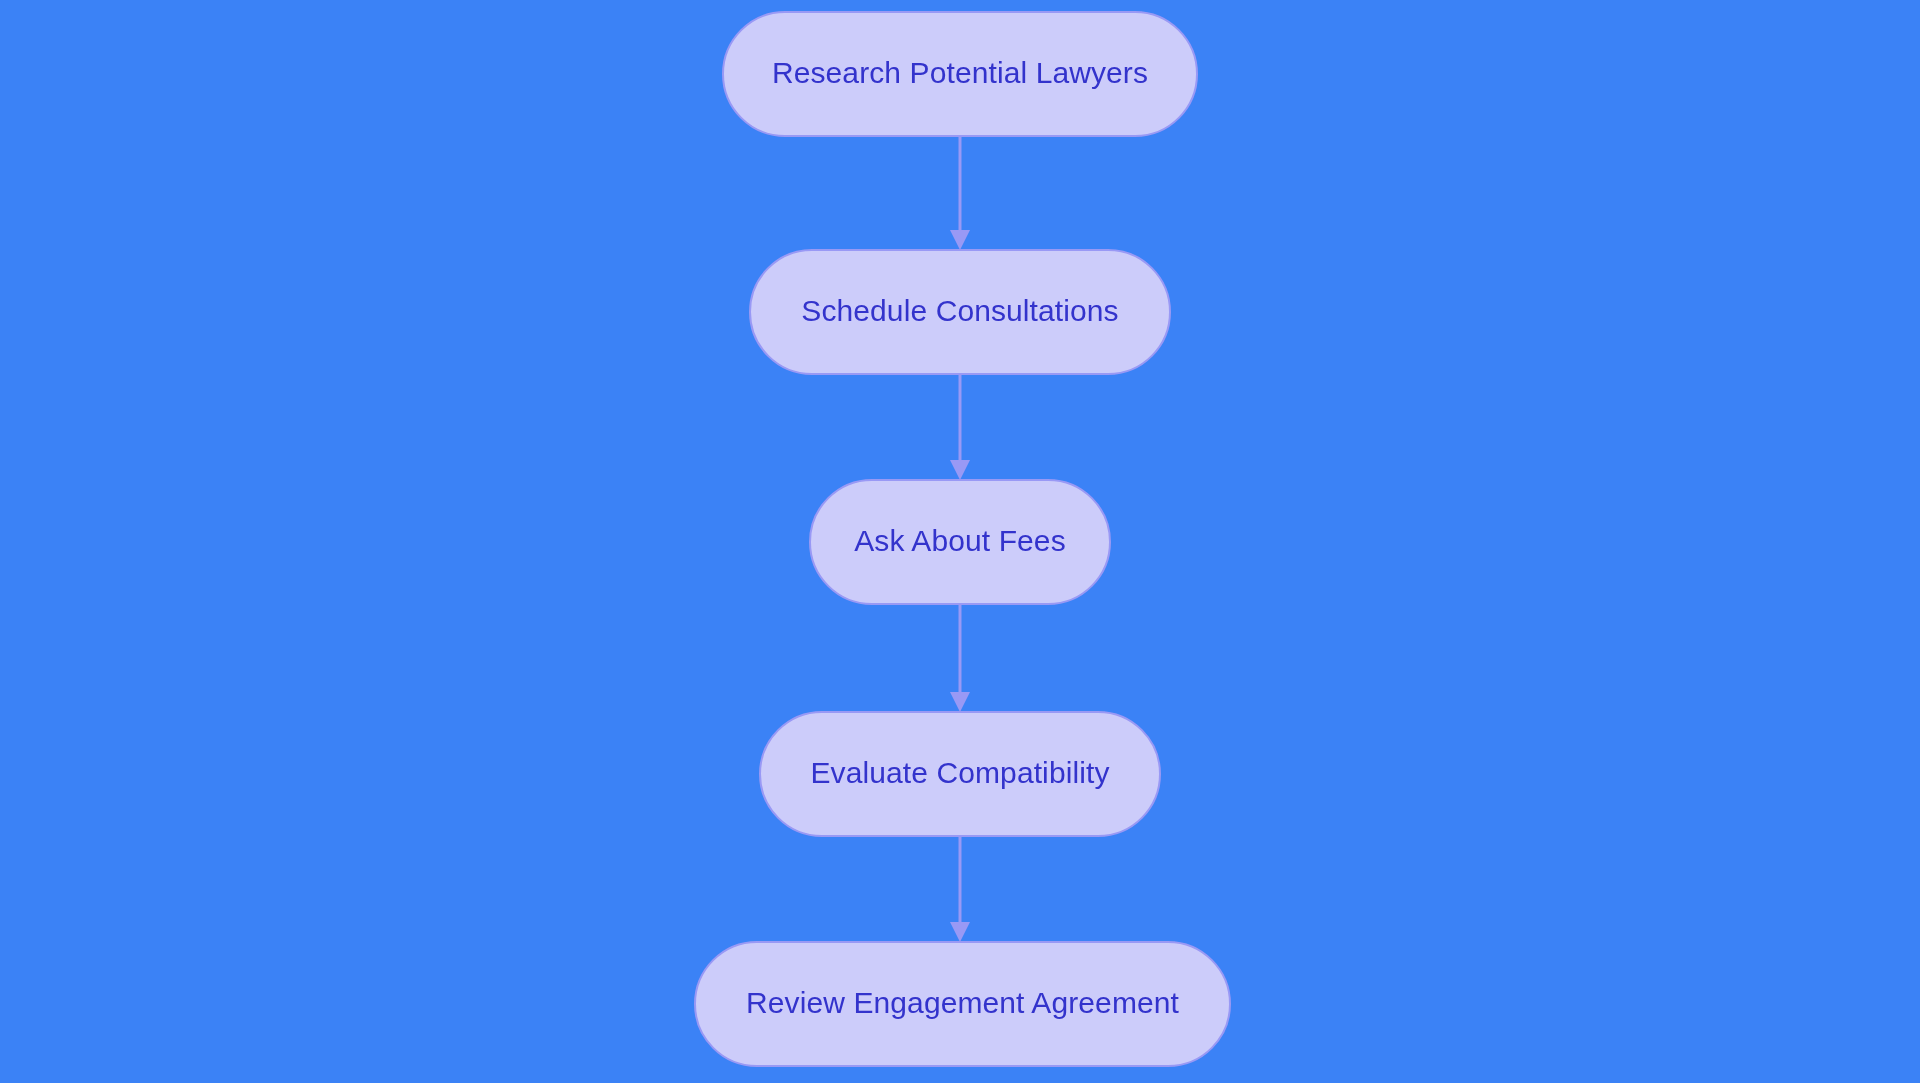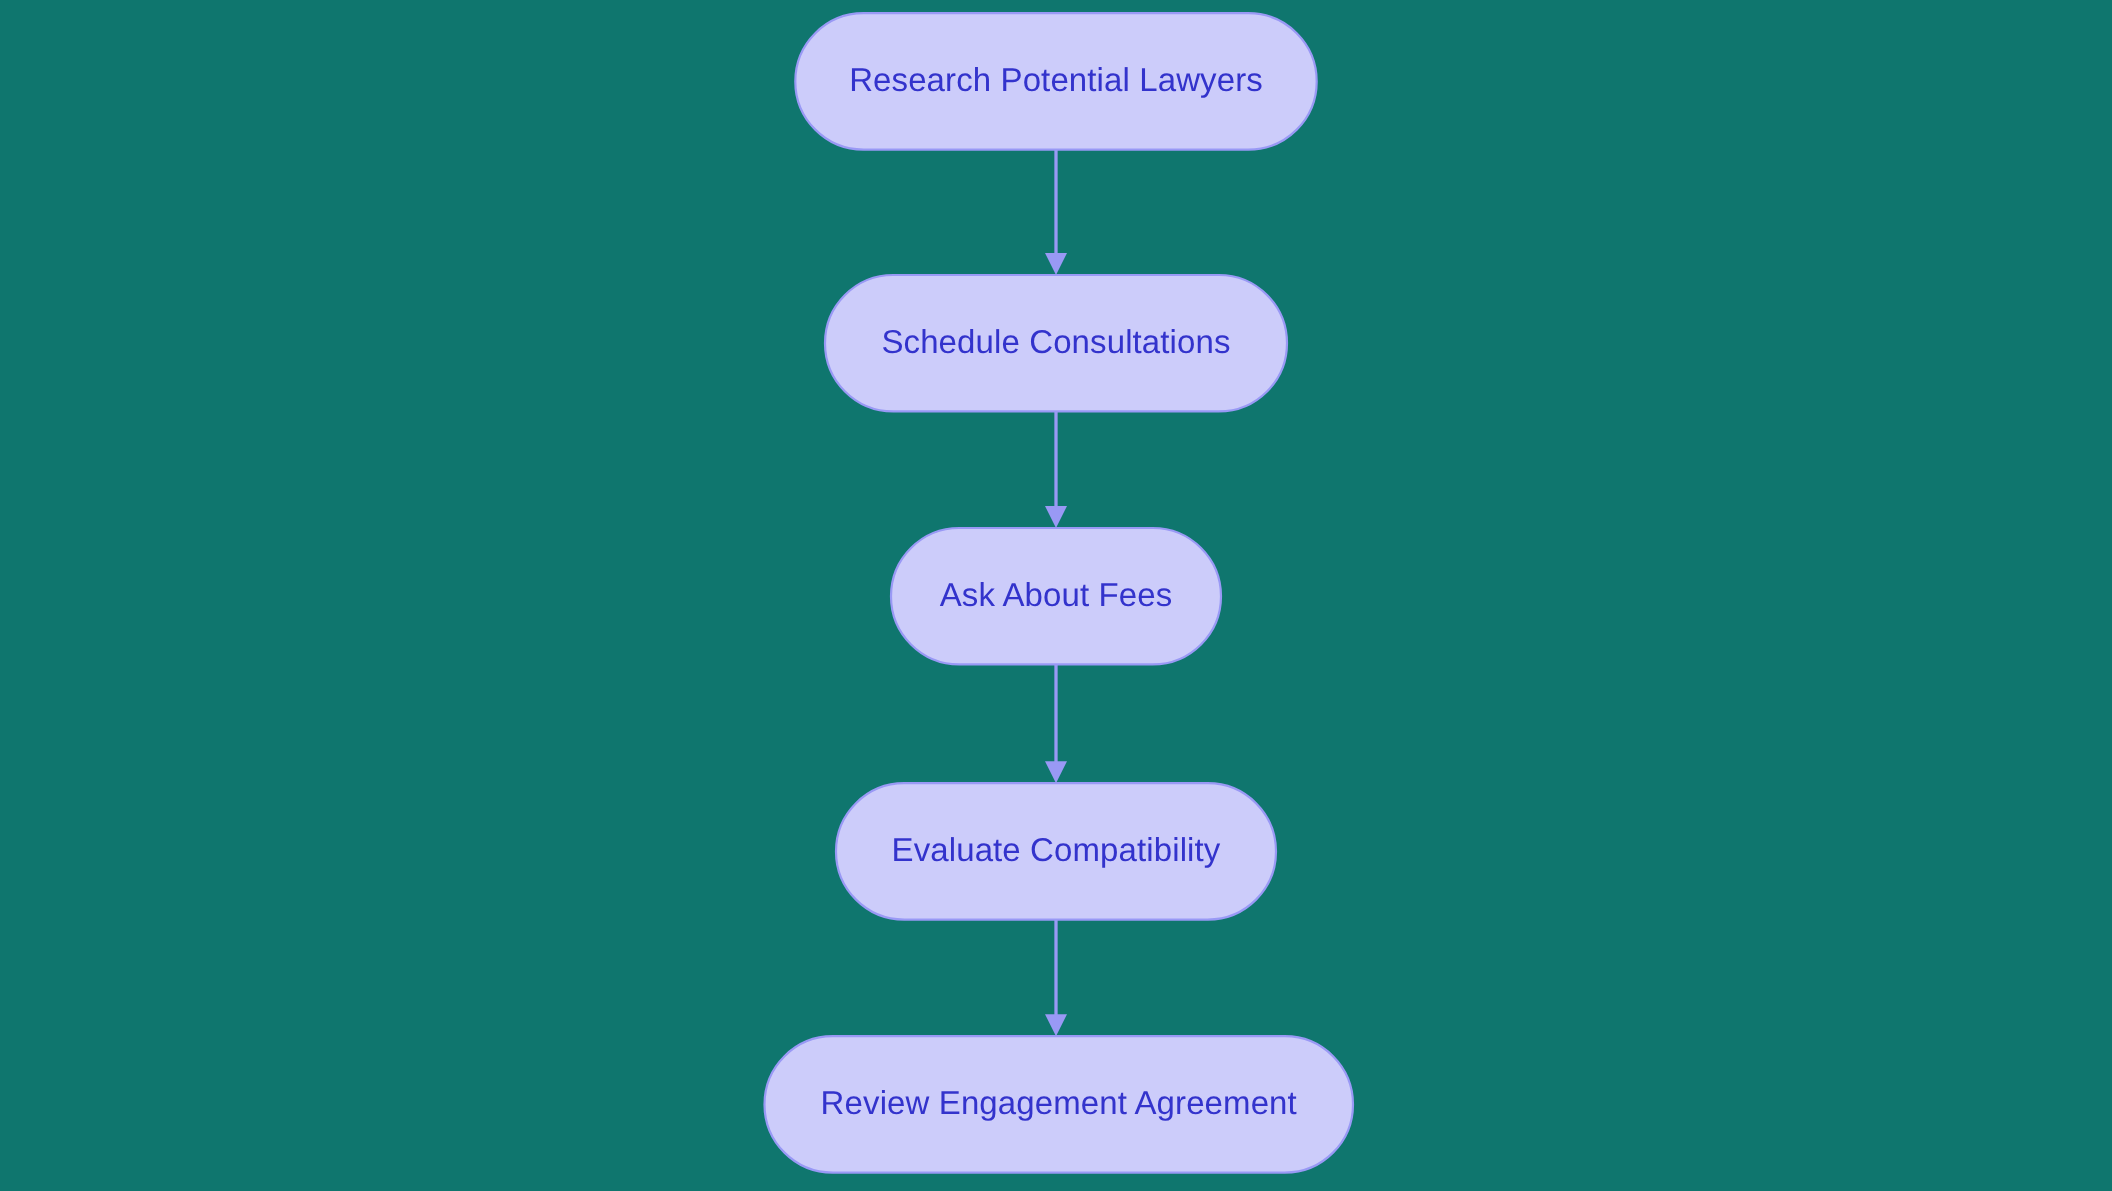--- a/index.html
+++ b/index.html
@@ -45,21 +45,21 @@
     font-weight: 400;
     text-anchor: middle;
     dominant-baseline: middle;
     letter-spacing: 0.1px;
     white-space: pre;
   }
 </style>
 </head>
 <body>
 
-<div id="flowchart-canvas" style="background: #0f766e;">
+<div id="flowchart-canvas" style="background: #3b82f6;">
   <svg id="flow-svg" viewBox="0 0 1920 1083" xmlns="http://www.w3.org/2000/svg">
 
     <g>
       <line class="edge-line" x1="960" y1="136" x2="960" y2="232" stroke="#9999f5" stroke-width="3"></line>
       <polygon class="edge-head" points="950,230 970,230 960,250" fill="#9999f5"></polygon>
     </g>
 
     <g>
       <line class="edge-line" x1="960" y1="374" x2="960" y2="462" stroke="#9999f5" stroke-width="3"></line>
       <polygon class="edge-head" points="950,460 970,460 960,480" fill="#9999f5"></polygon>

